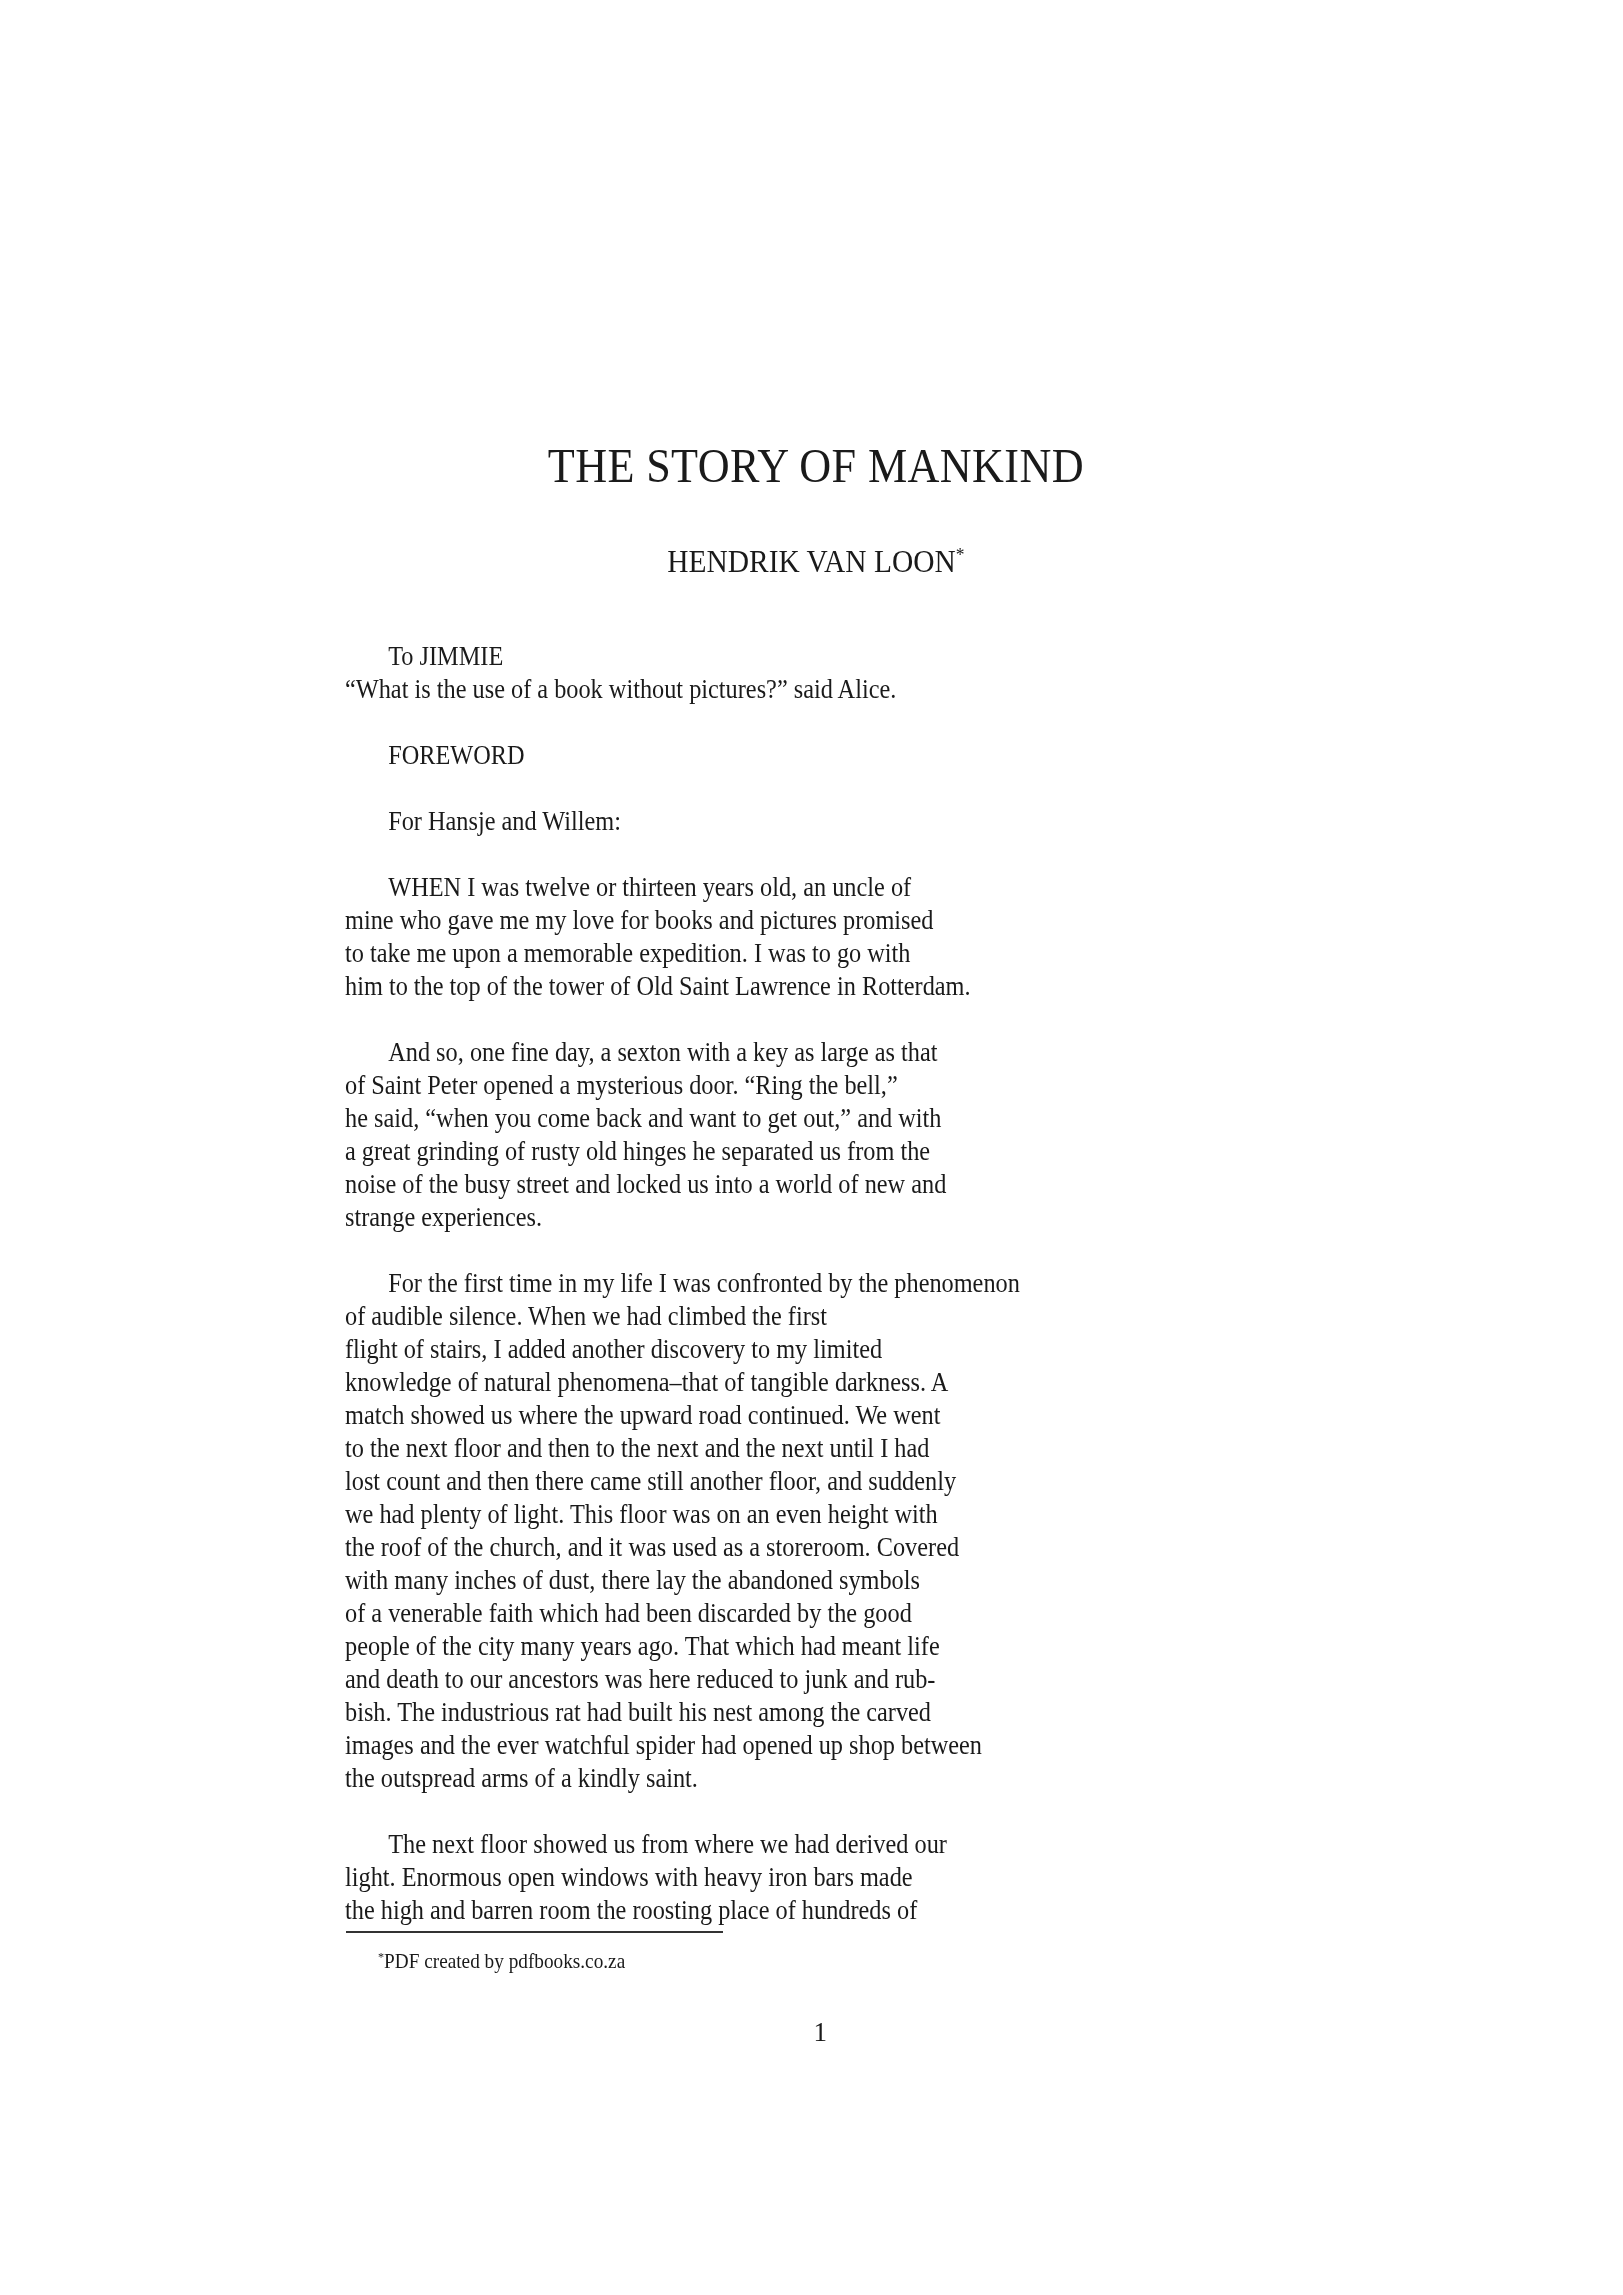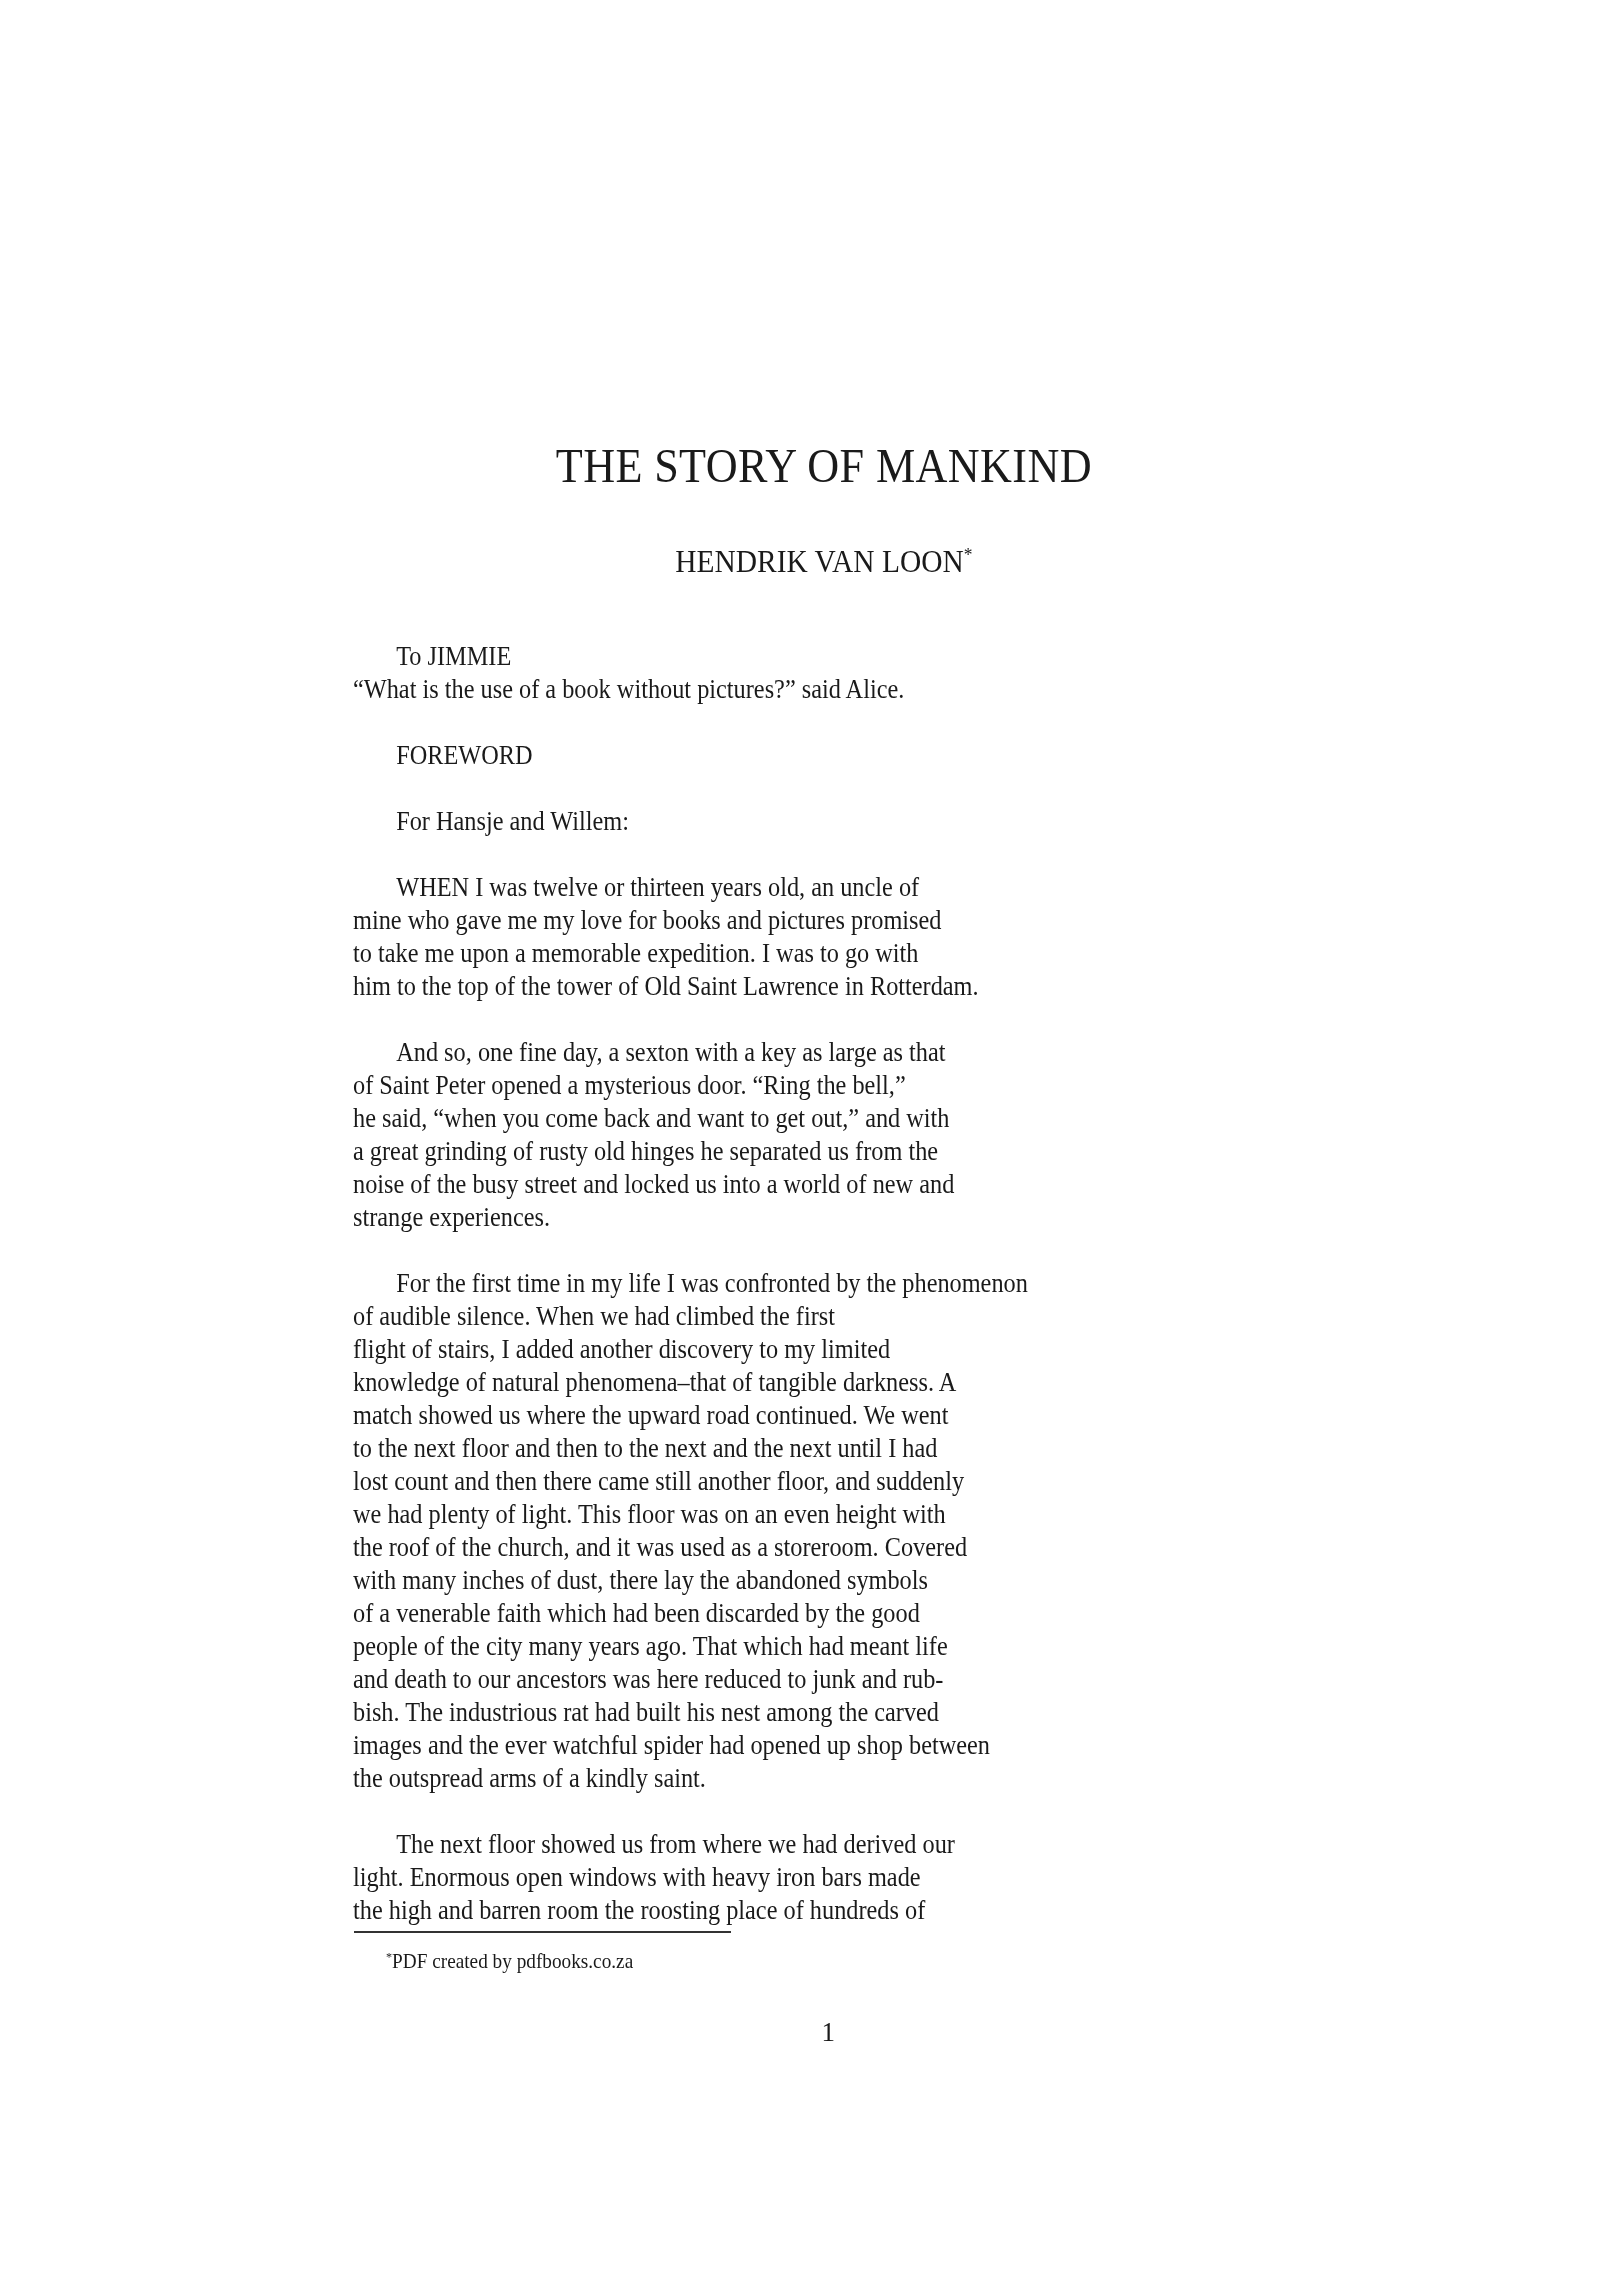--- a/index.html
+++ b/index.html
@@ -1,21 +1,21 @@
 <!DOCTYPE html>
 <html style="font-size:12.7px"><head>
 <meta charset="utf-8">
 <style>
   html, body { margin: 0; padding: 0; background: #ffffff; }
   body {
     width: 1623px; height: 2295px; position: relative; overflow: hidden;
     font-family: "Liberation Serif", "DejaVu Serif", serif;
     color: #1a1a1a;
   }
-  .page { position: absolute; left: 12px; top: 0; width: 1351px; height: 2295px; }
+  .page { position: absolute; left: 4px; top: 0; width: 1351px; height: 2295px; }
   .title {
     position: absolute; left: 0; width: 1623px; top: 438px;
     text-align: center; font-size: 48px; letter-spacing: 0.4px; line-height: 55px;
     transform: scaleX(0.92); transform-origin: 816px 0;
   }
   .author {
     position: absolute; left: 0; width: 1623px; top: 536px;
     text-align: center; font-size: 32px; line-height: 38px;
     transform: scaleX(0.92); transform-origin: 816px 0;
   }

